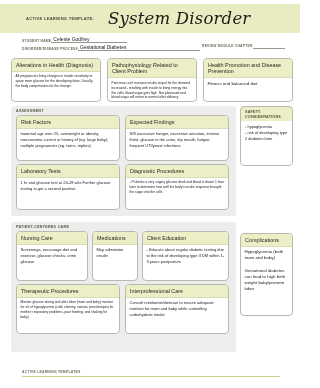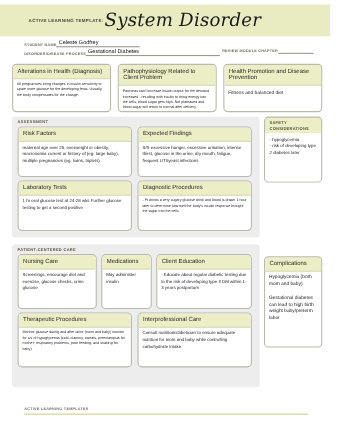--- a/index.html
+++ b/index.html
@@ -22,21 +22,21 @@
     display:flex;align-items:center;
   }
   .alt-label{
     font-size:4.1px;letter-spacing:.25px;color:#4a4a3e;
     font-weight:bold;margin-left:26px;text-transform:uppercase;
     white-space:nowrap;
   }
   .banner-title{
     font-family:"DejaVu Serif", serif;
     font-style:italic;font-size:16.5px;color:#1b1b1b;
-    margin-left:1px;letter-spacing:.2px;white-space:nowrap;
+    margin-left:14px;letter-spacing:.2px;white-space:nowrap;
   }
 
   
   .fields{position:absolute;left:0;top:36px;width:300px;height:20px;}
   .fld{position:absolute;display:flex;align-items:flex-end;}
   .fld-label{
     font-size:3.4px;letter-spacing:.2px;color:#6d6d5c;font-weight:bold;
     text-transform:uppercase;white-space:nowrap;padding-bottom:.5px;
   }
   .fld-val{

